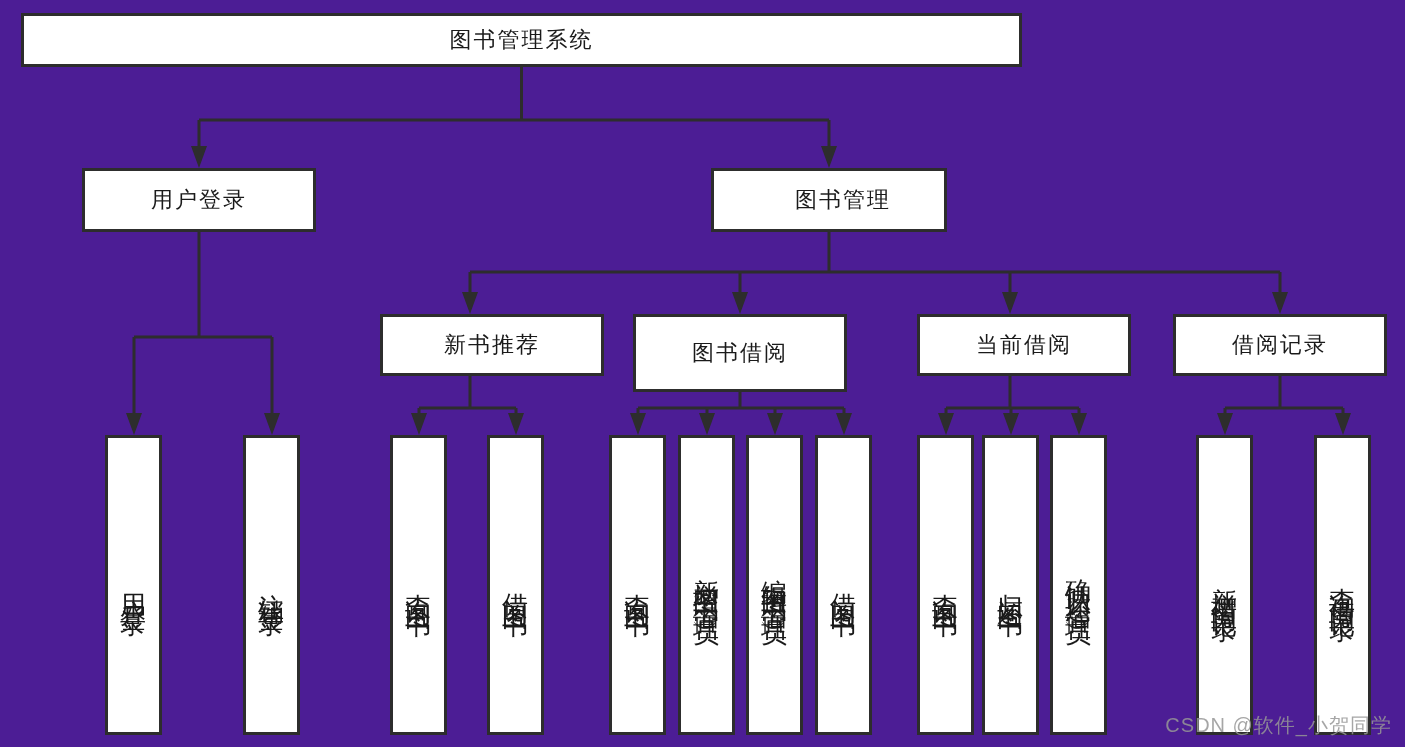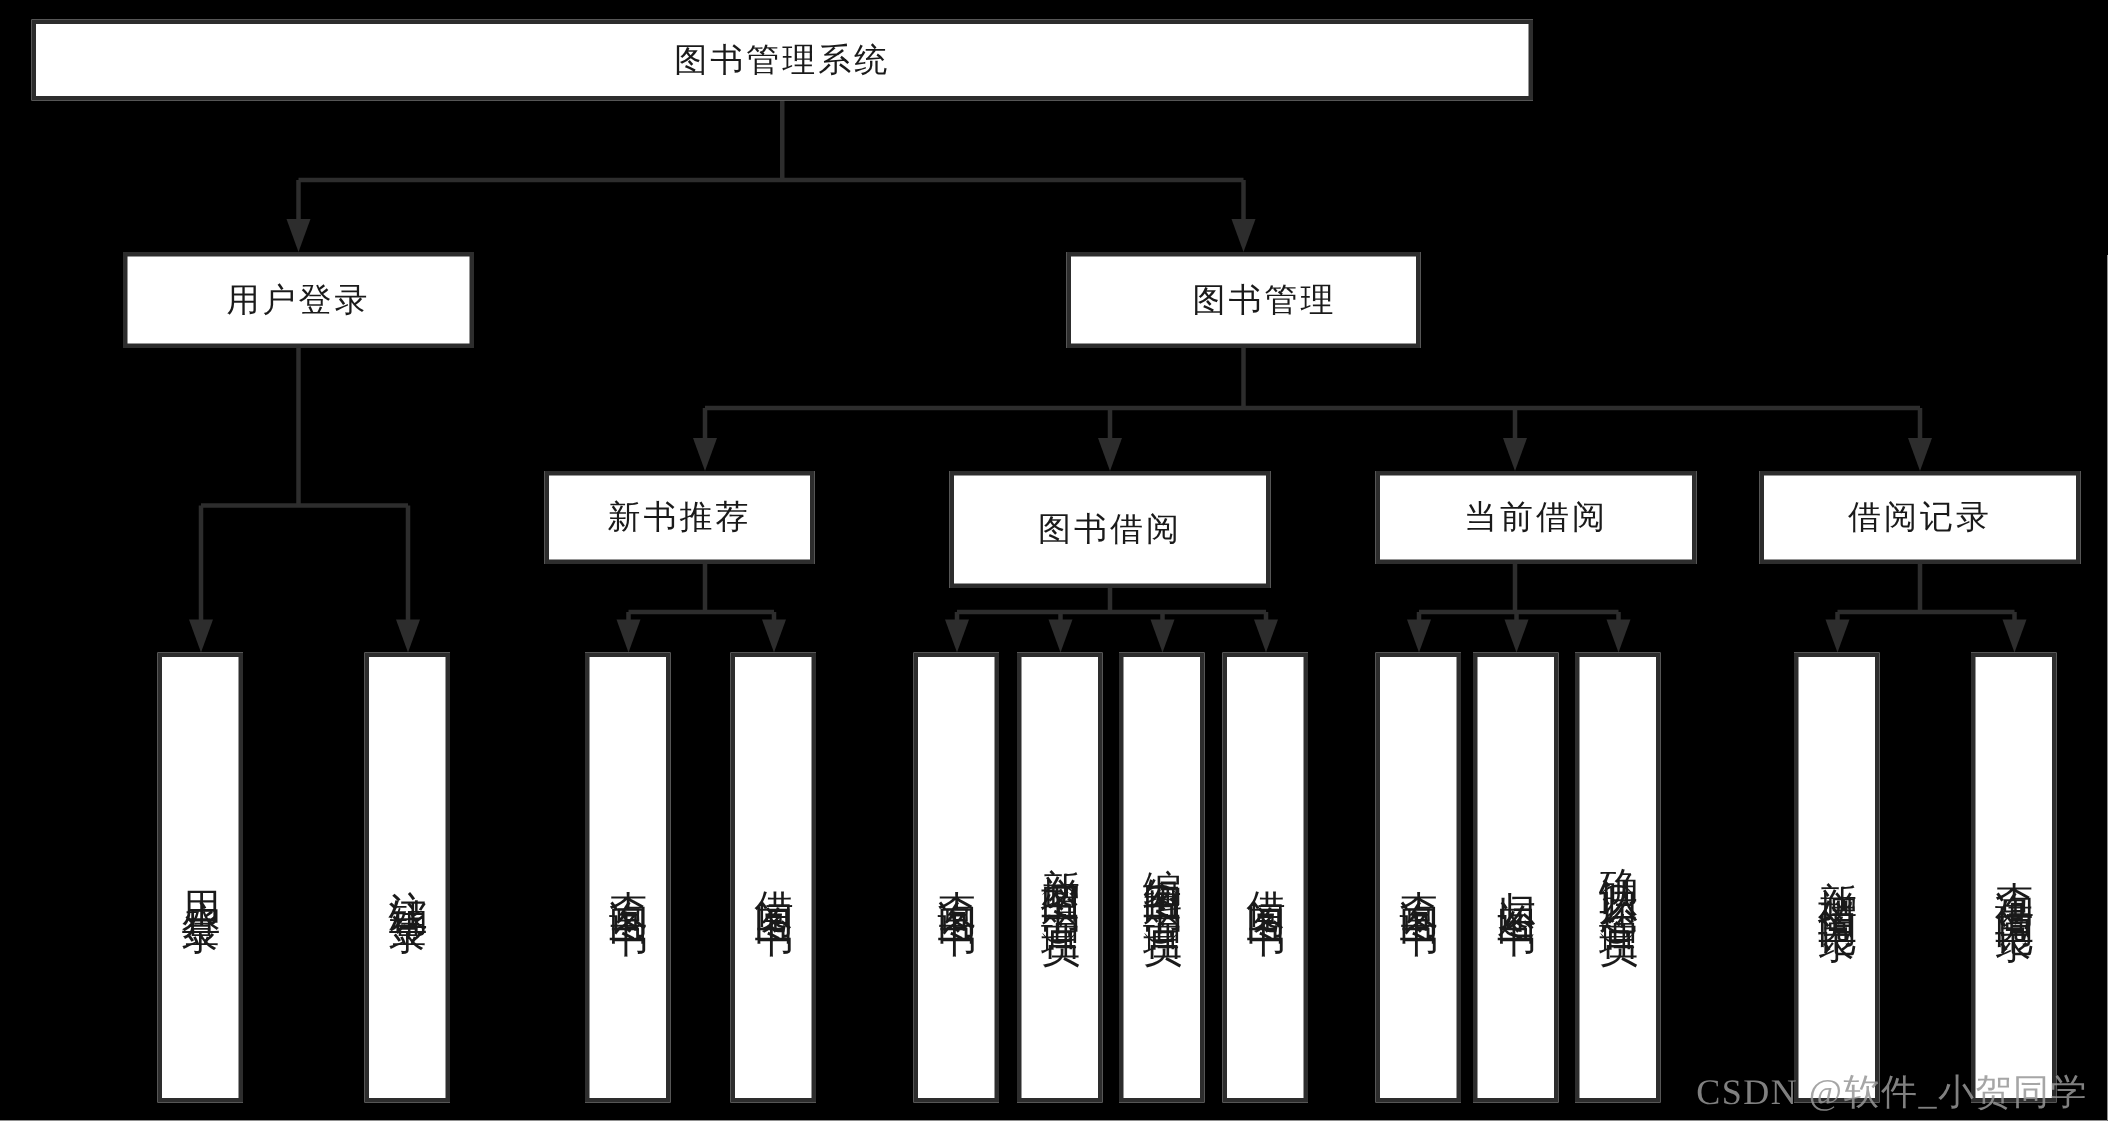--- a/index.html
+++ b/index.html
@@ -1,32 +1,32 @@
 <!DOCTYPE html>
 <html><head>
 <meta charset="utf-8">
 <style>
   html,body{margin:0;padding:0;background:#fff;}
   #stage{
-    position:relative;width:1405px;height:747px;background:#000000;
-    font-family:Liberation Serif, serif;color:#1a1a1a;overflow:hidden;
+    position:relative;width:1405px;height:747px;background:#4c1d95;
+    font-family:Liberation Sans, sans-serif;color:#1a1a1a;overflow:hidden;
   }
   .wires{position:absolute;left:0;top:0;pointer-events:none;}
   .node{
     position:absolute;box-sizing:border-box;border:3px solid #2d2d2d;background:#fff;
     display:flex;align-items:center;justify-content:center;text-align:center;
   }
   .node-h{font-size:22px;letter-spacing:2px;}
   .leaf{width:57px;top:435px;height:300px;}
   .leaf .vtext{
     writing-mode:vertical-rl;text-orientation:mixed;
     font-size:26px;letter-spacing:6px;line-height:1;white-space:nowrap;
   }
   .watermark{
-    position:absolute;right:13px;top:712px;font-size:24px;letter-spacing:1px;
+    position:absolute;right:13px;top:712px;font-size:20px;letter-spacing:1px;
     color:rgba(150,150,150,0.85);z-index:5;white-space:nowrap;margin-left:41px;
   }
 </style>
 </head>
 <body>
 
 <div id="stage">
 
   <svg class="wires" width="1405" height="747" viewBox="0 0 1405 747">
     <g stroke="#2d2d2d" stroke-width="3" fill="none">
@@ -72,21 +72,21 @@
     <span>图书管理系统</span>
   </div>
 
   <div class="node node-h" style="left:82px;top:168px;width:234px;height:64px;">
     <span>用户登录</span>
   </div>
   <div class="node node-h" style="left:711px;top:168px;width:236px;height:64px;padding-left:28px;">
     <span>图书管理</span>
   </div>
 
-  <div class="node node-h" style="left:363px;top:314px;width:180px;height:62px;">
+  <div class="node node-h" style="left:380px;top:314px;width:224px;height:62px;">
     <span>新书推荐</span>
   </div>
   <div class="node node-h" style="left:633px;top:314px;width:214px;height:78px;">
     <span>图书借阅</span>
   </div>
   <div class="node node-h" style="left:917px;top:314px;width:214px;height:62px;">
     <span>当前借阅</span>
   </div>
   <div class="node node-h" style="left:1173px;top:314px;width:214px;height:62px;">
     <span>借阅记录</span>

